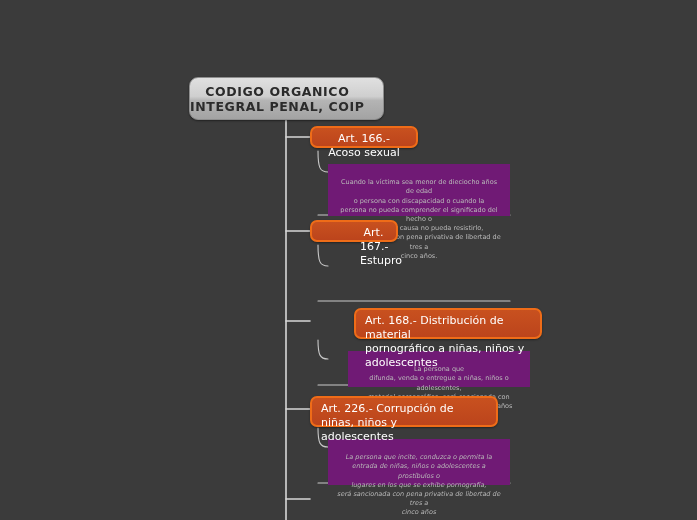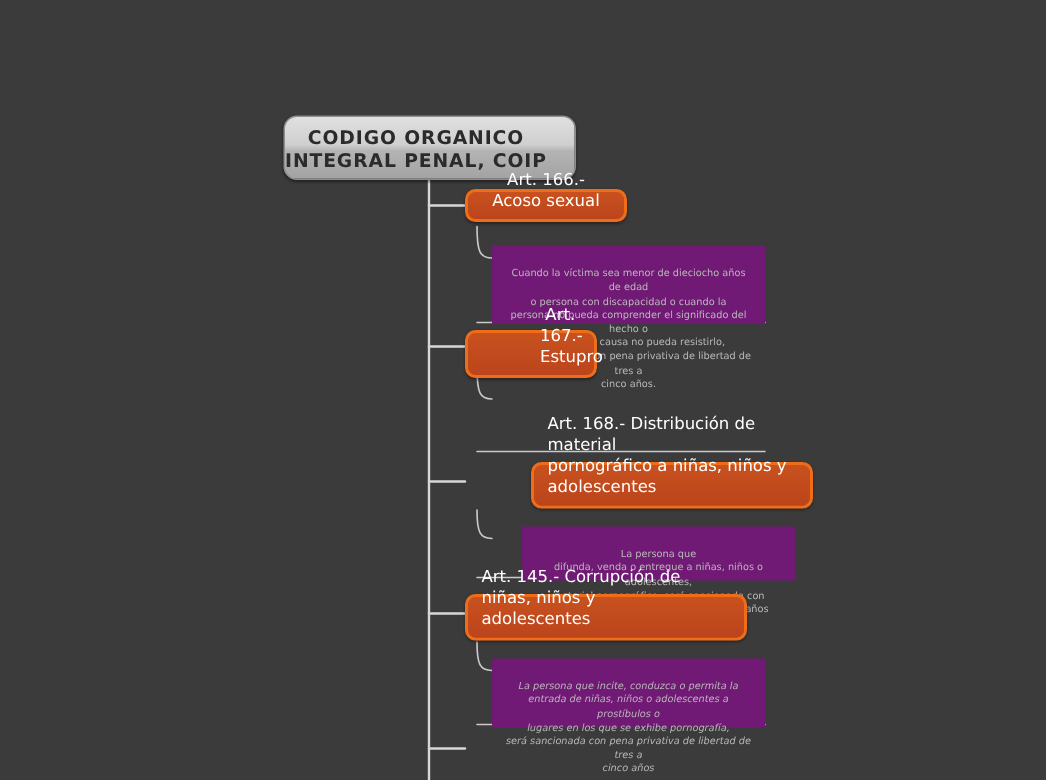--- a/index.html
+++ b/index.html
@@ -66,21 +66,21 @@
     position: absolute;
     box-sizing: border-box;
     background: linear-gradient(180deg, #c8511f 0%, #bc441c 100%);
     border: 2px solid #ef6c18;
     border-radius: 7px;
     color: #ffffff;
     font-size: 11px;
     line-height: 14px;
     padding: 4px 9px 5px 9px;
     display: flex;
-    align-items: flex-end;
+    align-items: flex-start;
     box-shadow: 0 1px 2px rgba(0,0,0,0.4);
     z-index: 3;
   }
   .topic span {
     display: block;
     white-space: pre-line;
   }
   .topic.center span { width: 100%; text-align: center; }
   .topic.lead  span { width: 100%; text-align: left; }
 
@@ -140,37 +140,37 @@
   </div>
   <div class="note" style="left:328px; top:164px; width:182px; height:52px;">
     <span>Cuando la víctima sea menor de dieciocho años de edad
 o persona con discapacidad o cuando la
 persona no pueda comprender el significado del hecho o
 por cualquier causa no pueda resistirlo,
 será sancionada con pena privativa de libertad de tres a
 cinco años.</span>
   </div>
 
-  <div class="topic center" style="left:310px; top:220px; width:88px; height:32px;padding-left:48px;">
+  <div class="topic center" style="left:310px; top:220px; width:88px; height:22px;padding-left:48px;">
     <span>Art. 167.- Estupro</span>
   </div>
 
   <div class="topic lead" style="left:310px; top:308px; width:188px; height:31px;margin-left:44px;">
     <span>Art. 168.- Distribución de material
 pornográfico a niñas, niños y adolescentes</span>
   </div>
   <div class="note" style="left:348px; top:351px; width:182px; height:36px;">
     <span>La persona que
 difunda, venda o entregue a niñas, niños o adolescentes,
 material pornográfico, será sancionada con
 pena privativa de libertad de uno a tres años</span>
   </div>
 
   <div class="topic lead" style="left:310px; top:396px; width:188px; height:31px;">
-    <span>Art. 145.- Corrupción de niñas, niños y
+    <span>Art. 226.- Corrupción de niñas, niños y
 adolescentes</span>
   </div>
   <div class="note" style="left:328px; top:439px; width:182px; height:46px;font-style:italic;">
     <span>La persona que incite, conduzca o permita la
 entrada de niñas, niños o adolescentes a prostíbulos o
 lugares en los que se exhibe pornografía,
 será sancionada con pena privativa de libertad de tres a
 cinco años</span>
   </div>
 

